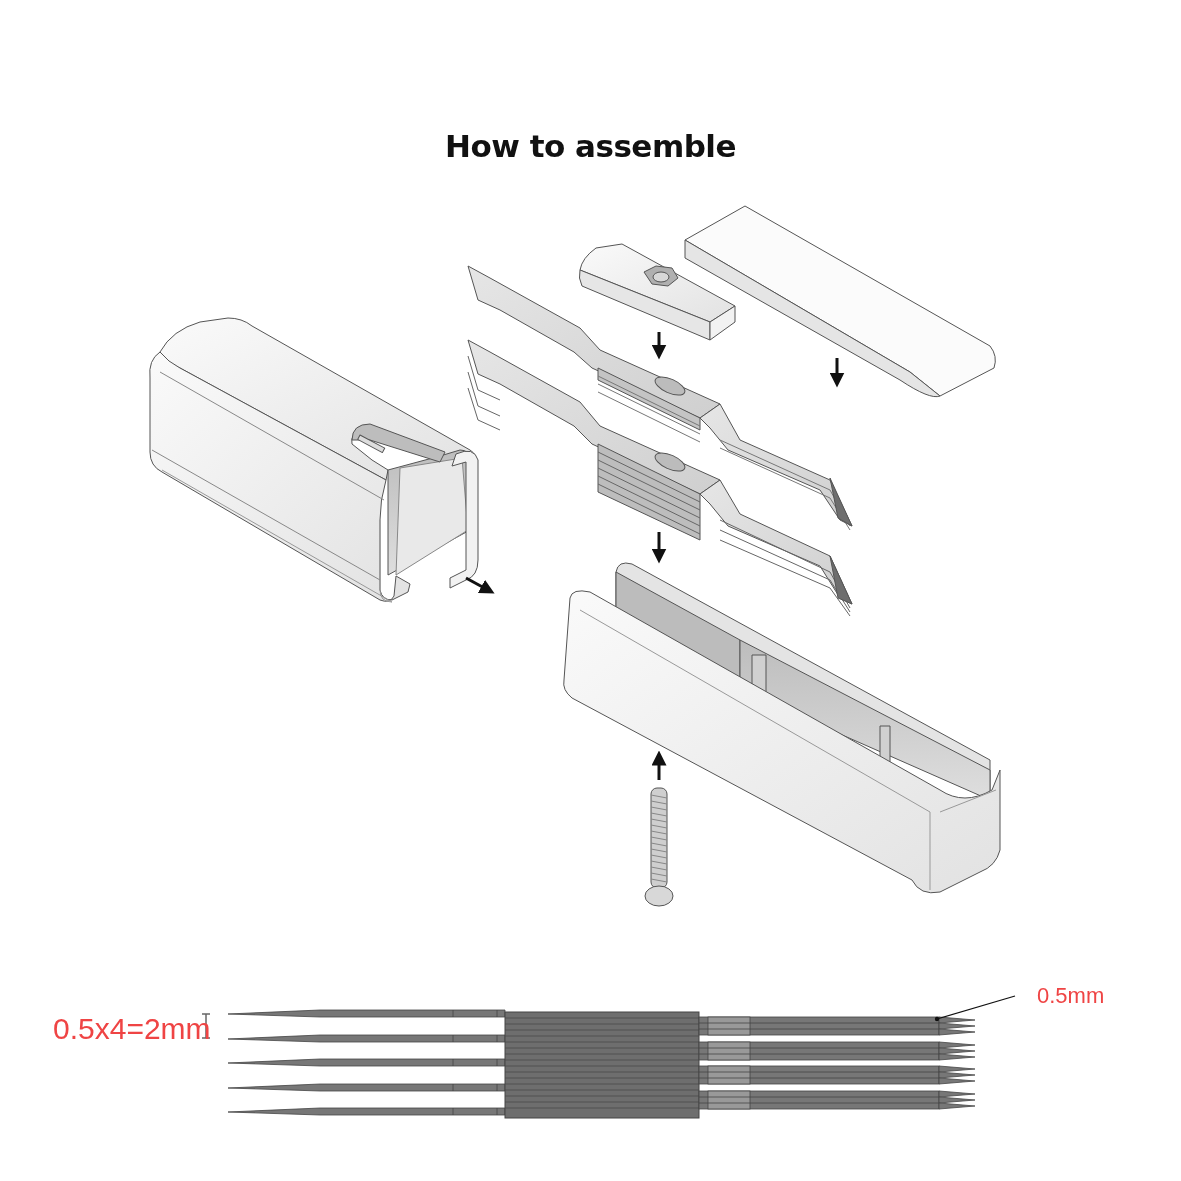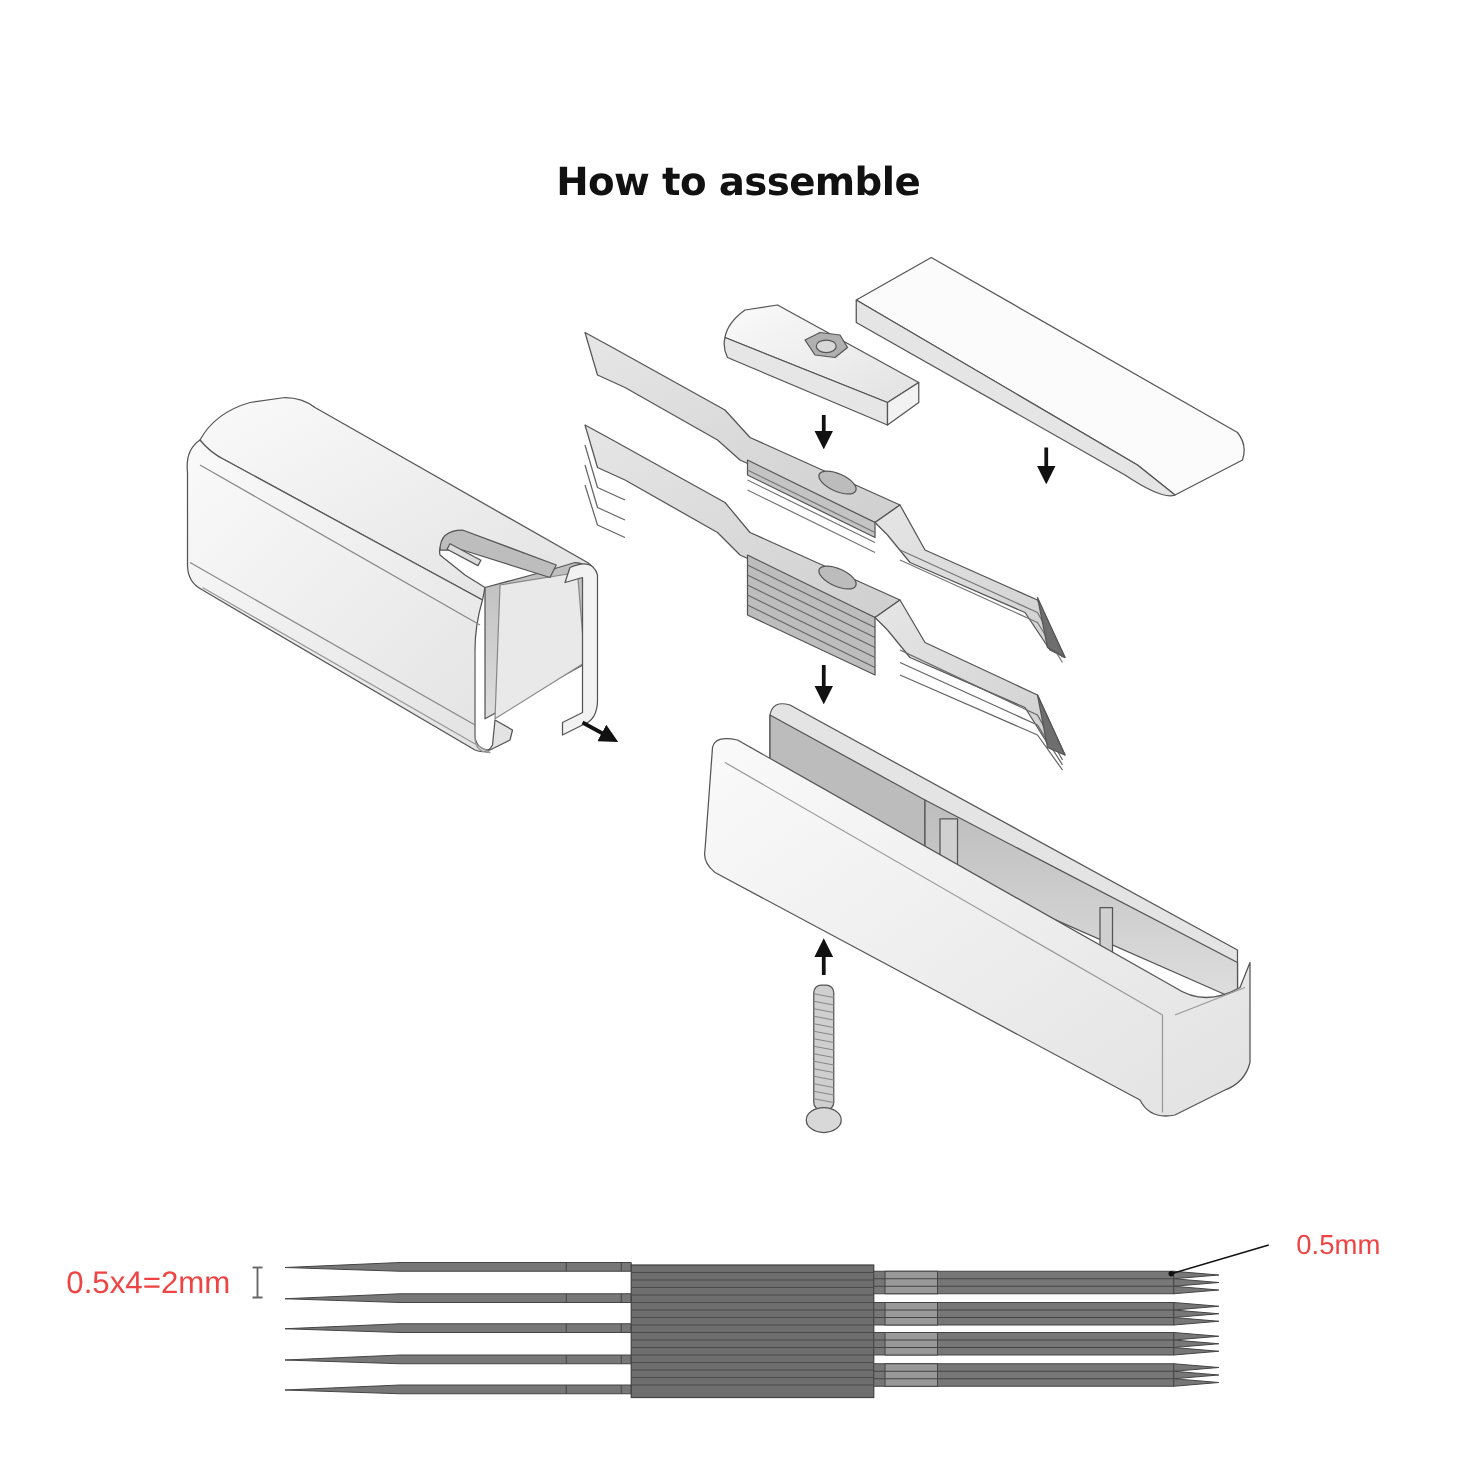--- a/index.html
+++ b/index.html
@@ -2,21 +2,21 @@
 <html><head>
 <meta charset="utf-8">
 <style>
   html, body { margin: 0; padding: 0; background: #ffffff; }
   body { width: 1181px; height: 1181px; position: relative; overflow: hidden;
          font-family: "DejaVu Sans", sans-serif; }
   .title { position: absolute; top: 128px; left: 0; width: 1181px; text-align: center;
            font-family: "DejaVu Sans", sans-serif; font-weight: bold; font-size: 31px;
            color: #111; letter-spacing: -0.5px; }
   .label { position: absolute; font-family: "Liberation Sans", sans-serif; color: #ef4444; }
-  .label-thickness { left: 53px; top: 1012px; font-size: 25px; }
+  .label-thickness { left: 53px; top: 1012px; font-size: 30px; }
   .label-single { left: 1037px; top: 983px; font-size: 22px; }
   svg { position: absolute; left: 0; top: 0; }
 </style>
 </head>
 <body>
 
 <div class="title">How to assemble</div>
 
 <svg width="1181" height="1181" viewBox="0 0 1181 1181">
   <defs>

